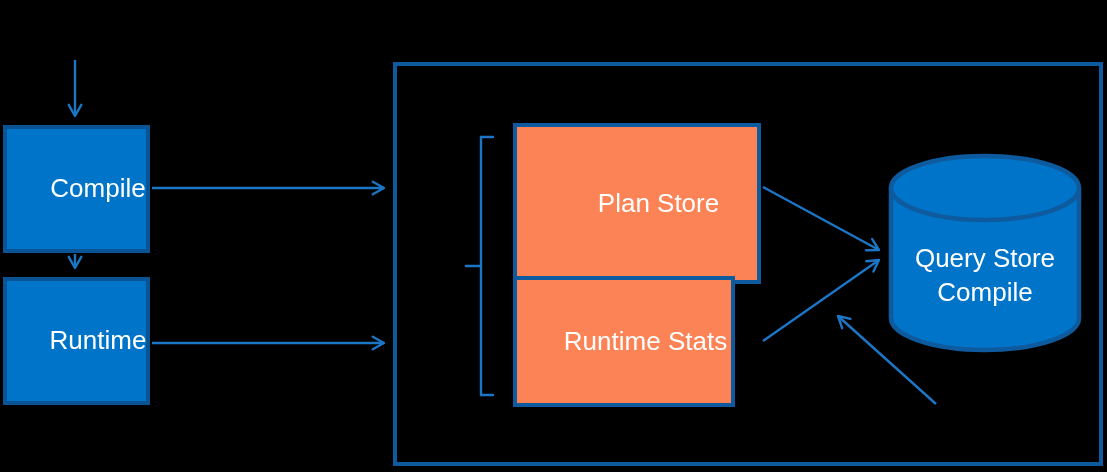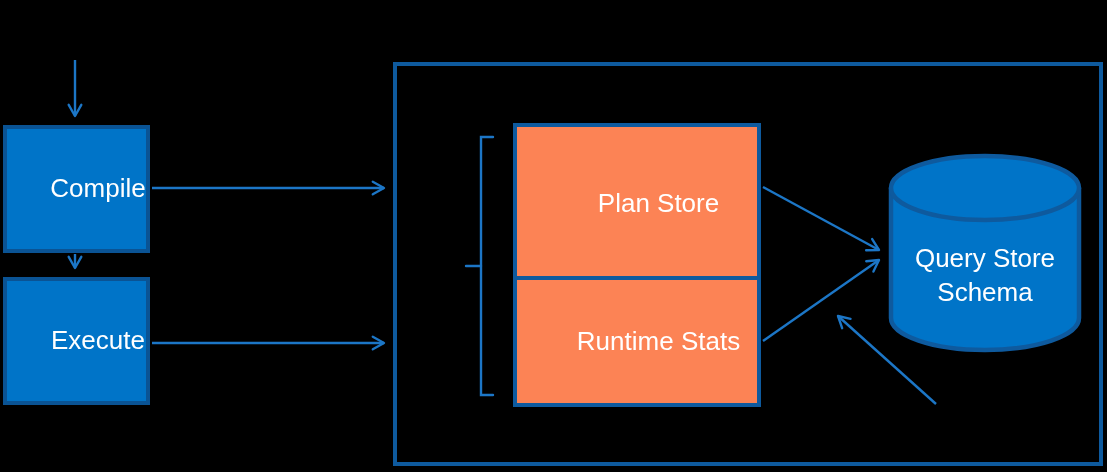--- a/index.html
+++ b/index.html
@@ -65,21 +65,21 @@
     background: var(--node-blue-fill);
     border: 4px solid var(--node-blue-border);
   }
   .node-orange {
     background: var(--node-orange-fill);
     border: 4px solid var(--outline-blue);
   }
   .compile { left: 3px; top: 125px; width: 147px; height: 128px; }
   .execute { left: 3px; top: 277px; width: 147px; height: 128px; }
   .plan-store    { left: 513px; top: 123px; width: 248px; height: 161px; }
-  .runtime-stats { left: 513px; top: 276px; width: 248px; height: 131px; }
+  .runtime-stats { left: 513px; top: 276px; width: 222px; height: 131px; }
   .container-box {
     position: absolute;
     left: 393px; top: 62px;
     width: 710px; height: 404px;
     box-sizing: border-box;
     border: 4px solid var(--outline-blue);
     background: transparent;
   }
   .cylinder-label {
     position: absolute;
@@ -129,28 +129,28 @@
     </g>
   </svg>
 
   <div class="container-box"></div>
 
   <div class="node node-blue compile">
     <span>Compile</span>
   </div>
 
   <div class="node node-blue execute">
-    <span>Execute</span>
+    <span>Runtime</span>
   </div>
 
   <div class="node node-orange plan-store">
     <span>Plan Store</span>
   </div>
 
   <div class="node node-orange runtime-stats">
     <span>Runtime Stats</span>
   </div>
 
   <div class="cylinder-label">
-    <span>Query Store Schema</span>
+    <span>Query Store Compile</span>
   </div>
 
 </div>
 
 </body></html>

